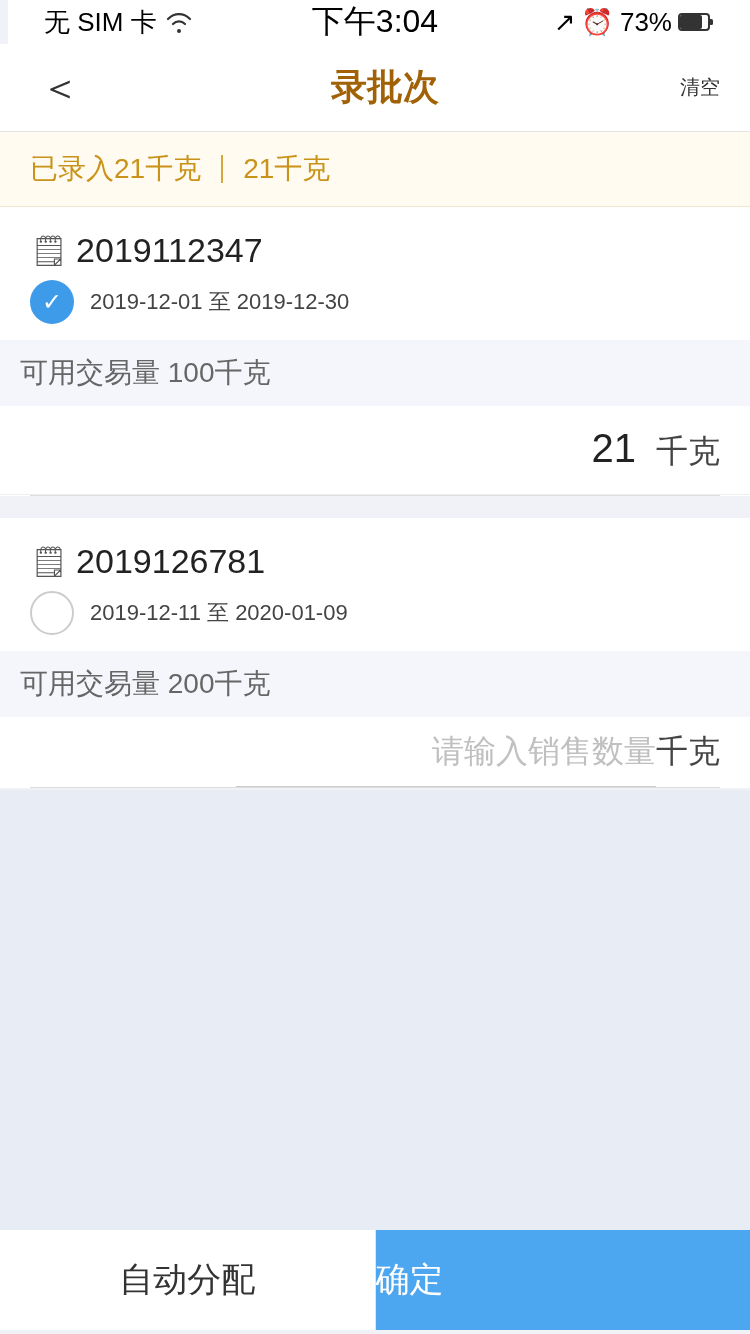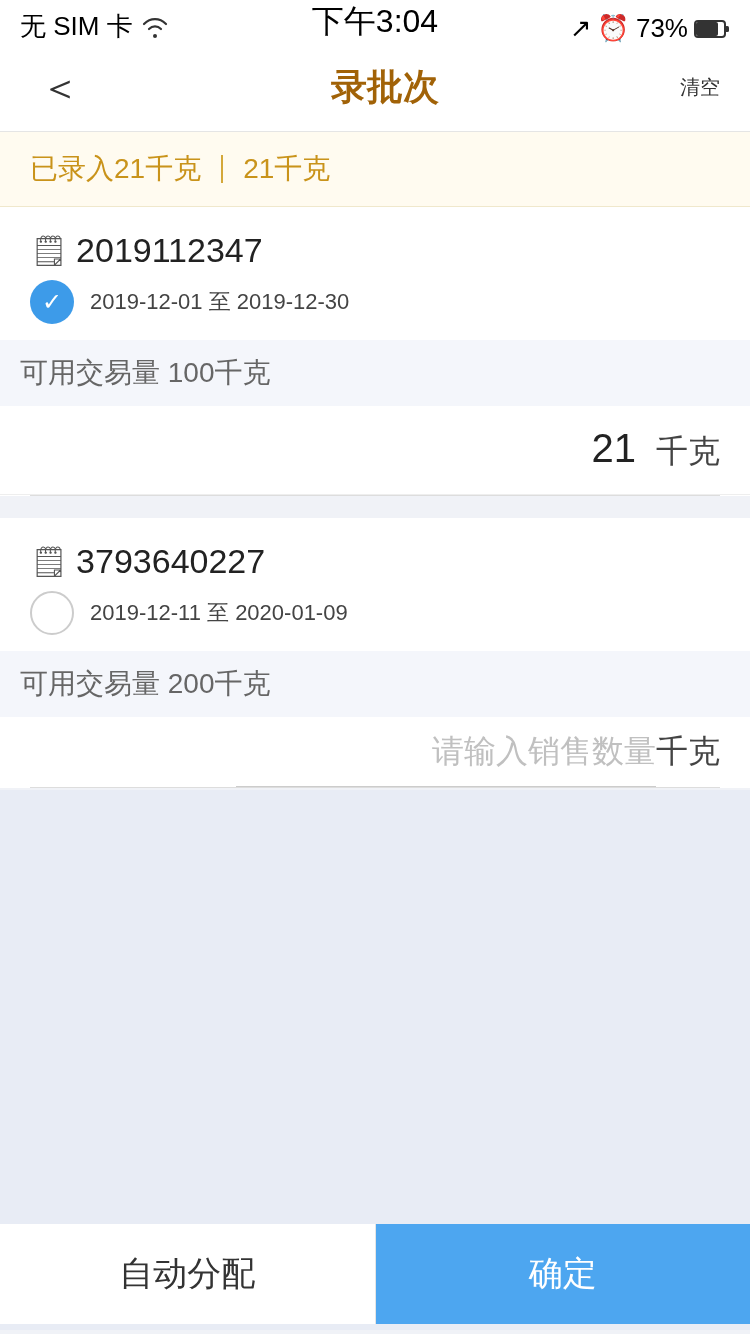--- a/index.html
+++ b/index.html
@@ -12,25 +12,26 @@
       font-size: 32px;
       position: relative;
       overflow-x: hidden;
     }
 
     
     .status-bar {
       height: 44px;
       background: #fff;
       display: flex;
-      align-items: flex-end;
+      align-items: center;
       justify-content: space-between;
-      padding: 0 20px;
+      padding: 0 36px;
       font-size: 28px;
       font-weight: 500;
+      margin-left: 8px;
     }
     .status-left {
       display: flex;
       align-items: center;
       gap: 8px;
       font-size: 26px;
     }
     .status-center {
       font-size: 32px;
       font-weight: 400;
@@ -210,42 +211,42 @@
 
     
     .bottom-area {
       height: 540px;
       background: #e8ecf5;
     }
 
     
     .footer {
       position: fixed;
-      bottom: 10px;
+      bottom: 4px;
       left: 0;
       width: 750px;
       height: 100px;
       display: flex;
       background: #fff;
     }
     .footer-auto {
       flex: 1;
       display: flex;
       align-items: center;
       justify-content: center;
       font-size: 34px;
       color: #333;
       border-right: 1px solid #e5e5e5;
       cursor: pointer;
     }
     .footer-confirm {
       flex: 1;
       display: flex;
       align-items: center;
-      justify-content: center;
+      justify-content: flex-start;
       font-size: 34px;
       color: #fff;
       background: #4da6f0;
       cursor: pointer;
     }
 
     
     .qty-separator {
       height: 1px;
       background: #ddd;
@@ -311,21 +312,21 @@
     </div>
     <div class="qty-separator"></div>
   </div>
 
   <div class="section-divider"></div>
 
   <div class="batch-card">
     <div class="batch-card-inner">
       <div class="batch-id-row">
         <span class="batch-id-icon">🗒</span>
-        <span class="batch-id-text">3793640227</span>
+        <span class="batch-id-text">2019126781</span>
       </div>
       <div class="batch-date-row">
         <div class="radio-btn unselected">
         </div>
         <span class="batch-date-text">2019-12-11 至 2020-01-09</span>
       </div>
     </div>
     <div class="available-row">可用交易量 200千克</div>
     <div class="quantity-input-row">
       <input class="quantity-input" type="text" placeholder="请输入销售数量" style="">

